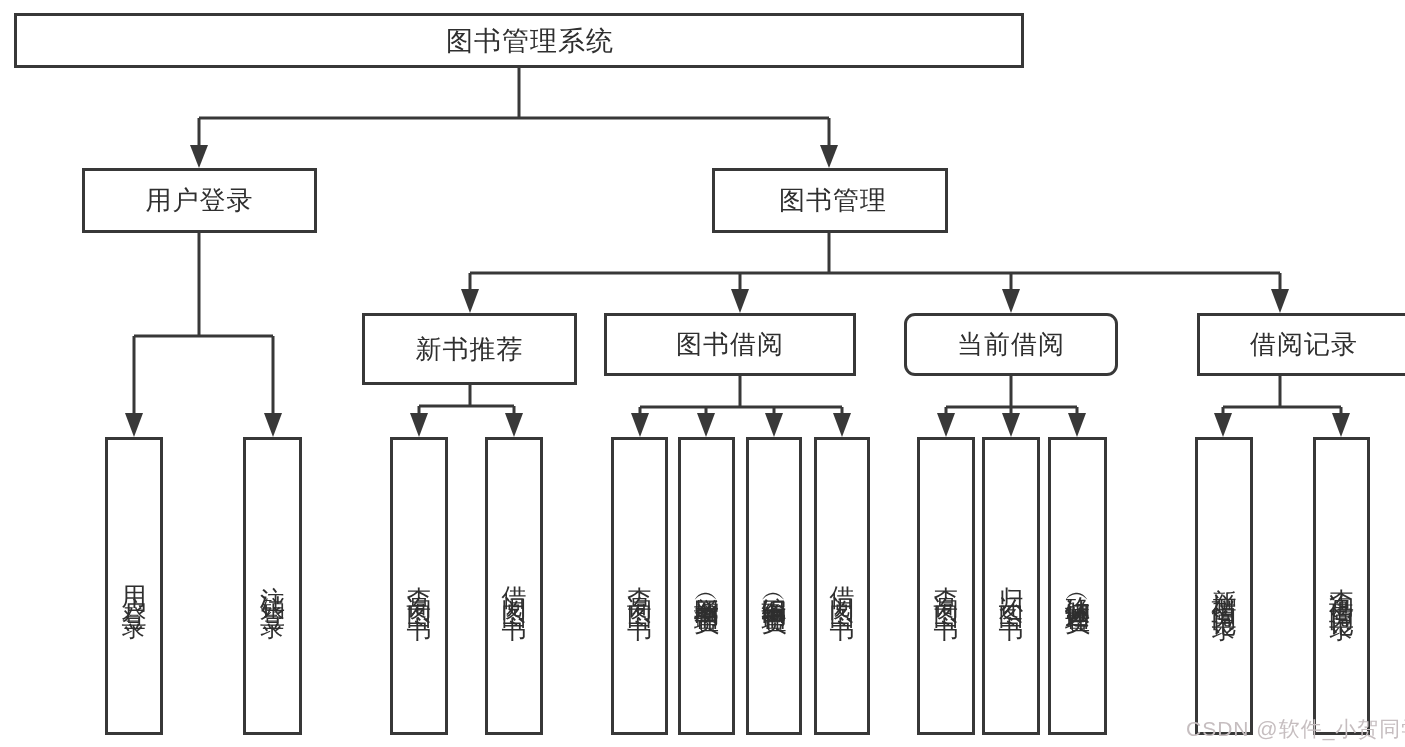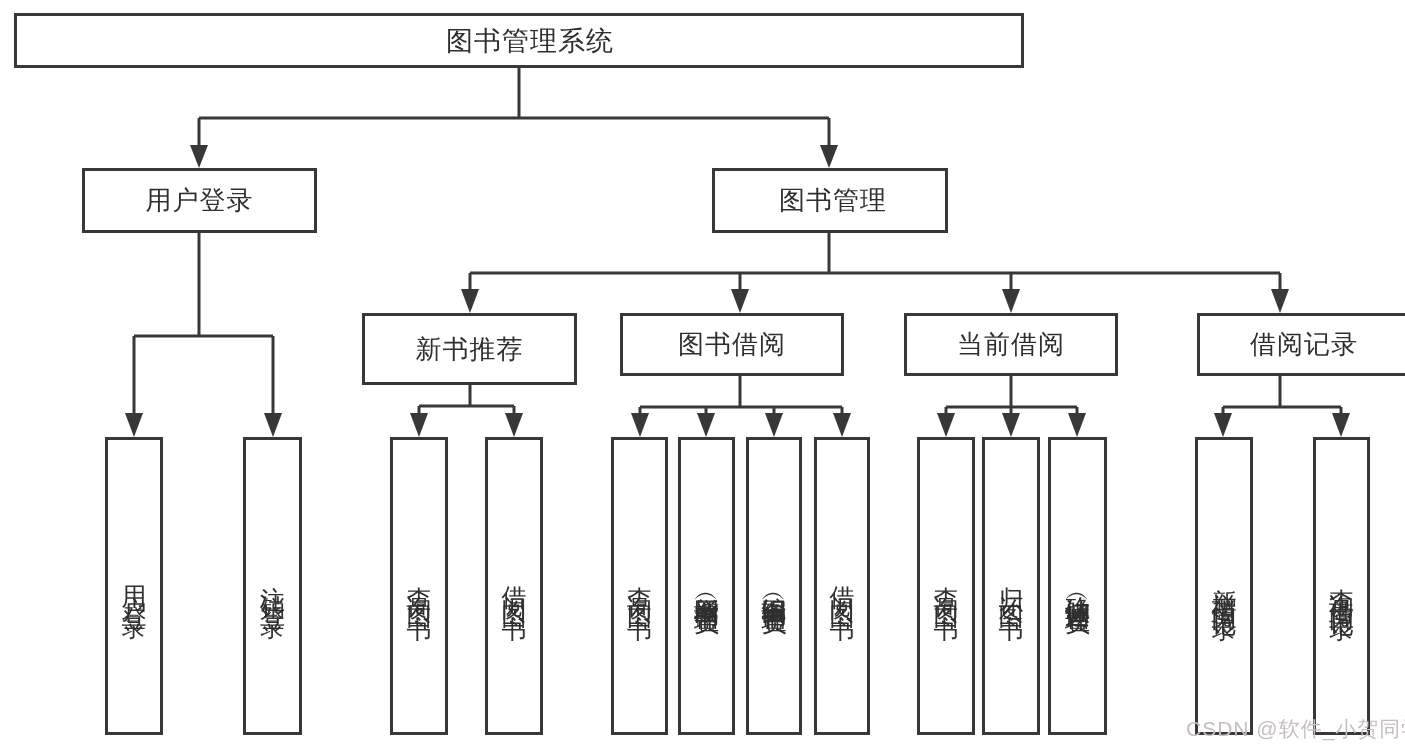--- a/index.html
+++ b/index.html
@@ -102,24 +102,24 @@
   <div class="box h" style="left:82px; top:168px; width:235px; height:65px;">
     <span>用户登录</span>
   </div>
   <div class="box h" style="left:712px; top:168px; width:236px; height:65px;padding-left:6px;">
     <span>图书管理</span>
   </div>
 
   <div class="box h" style="left:362px; top:313px; width:215px; height:72px;">
     <span>新书推荐</span>
   </div>
-  <div class="box h" style="left:620px; top:313px; width:224px; height:63px;align-items:center;">
+  <div class="box h" style="left:604px; top:313px; width:252px; height:63px;align-items:center;">
     <span>图书借阅</span>
   </div>
-  <div class="box h" style="left:904px; top:313px; width:214px; height:63px;">
+  <div class="box h" style="left:904px; top:313px; width:214px; height:63px;border-radius:11px;">
     <span>当前借阅</span>
   </div>
   <div class="box h" style="left:1173px; top:313px; width:214px; height:63px;margin-left:24px;">
     <span>借阅记录</span>
   </div>
 
   <div class="box v ls4" style="left:105px; top:437px; width:58px; height:298px;">
     <span class="vtext">用户登录</span>
   </div>
   <div class="box v ls4" style="left:243px; top:437px; width:59px; height:298px;">

